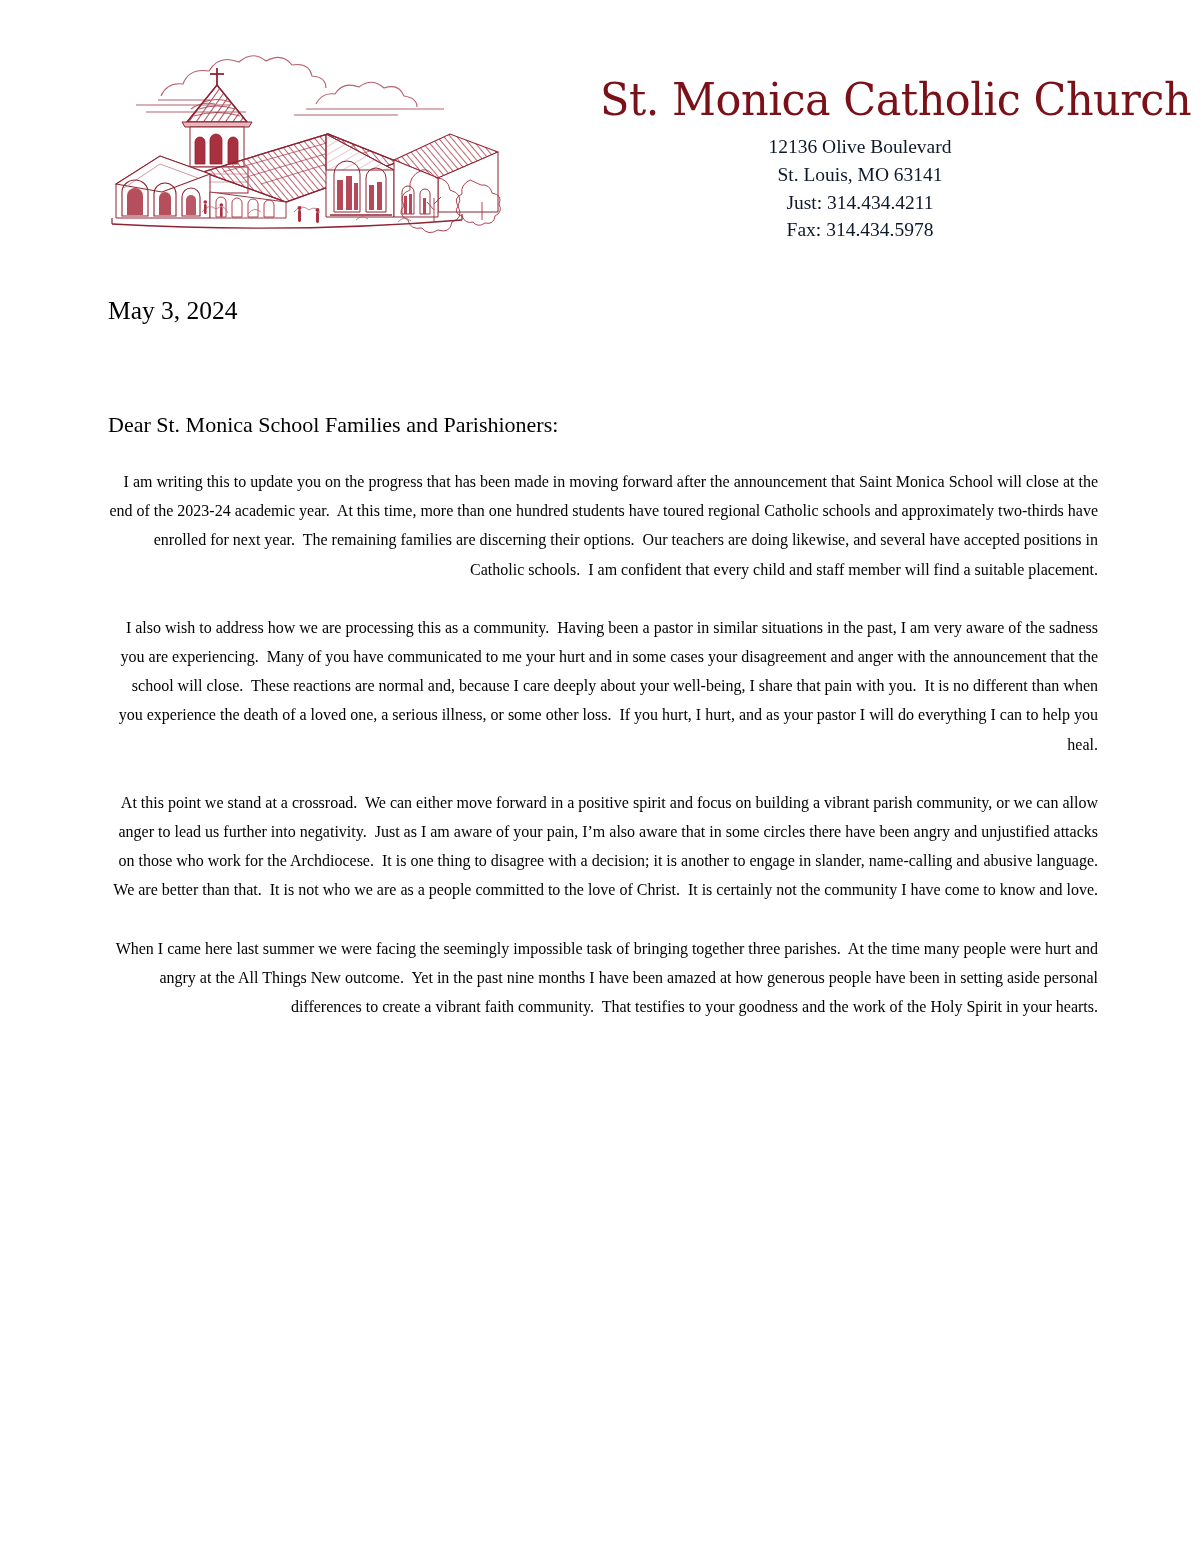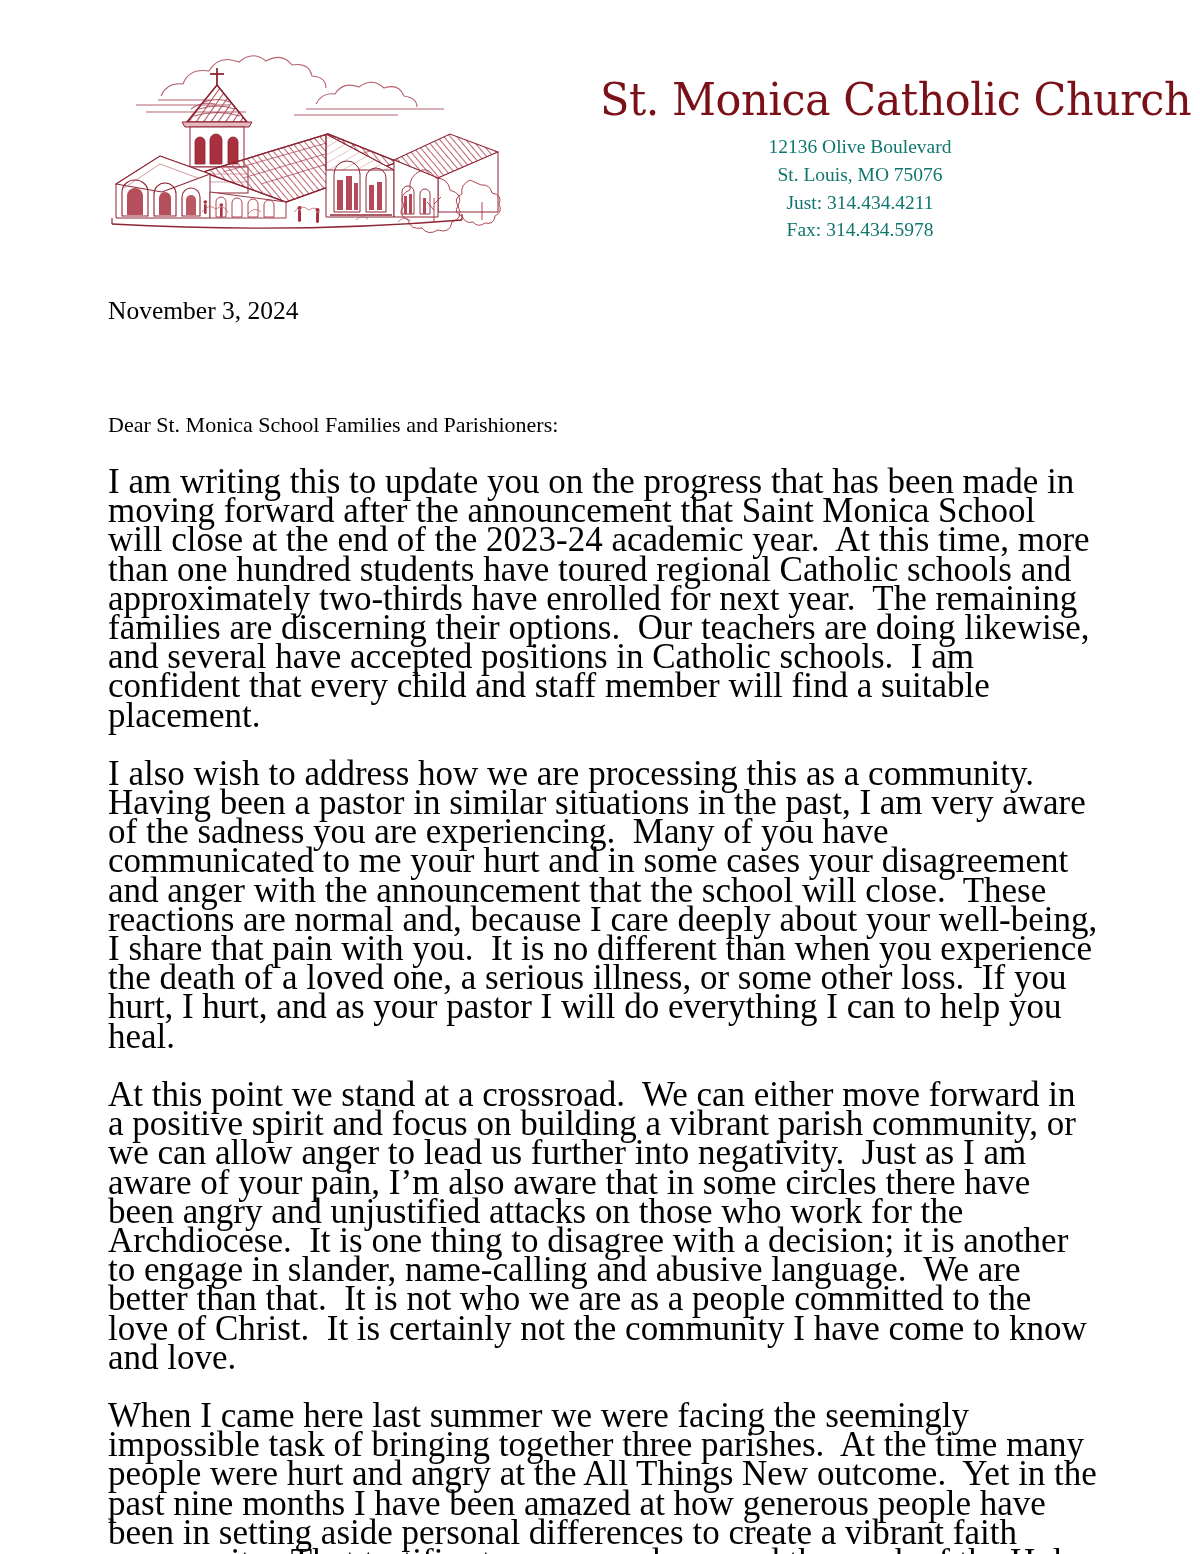--- a/index.html
+++ b/index.html
@@ -55,21 +55,21 @@
     font-weight: 400;
     white-space: nowrap;
     transform: scaleY(1.06);
     transform-origin: center top;
   }
   .address-block {
     margin-top: 12px;
     font-family: "Liberation Serif", "DejaVu Serif", serif;
     font-size: 19.5px;
     line-height: 1.42;
-    color: #0f766e;
+    color: #0f172a;
   }
   .address-block div { white-space: nowrap; }
 
   
   .letter {
     position: absolute;
     left: 108px;
     top: 296px;
     width: 990px;
   }
@@ -77,24 +77,24 @@
     font-size: 25.5px;
     line-height: 1.18;
     margin: 0 0 0 0;
   }
   .salutation {
     font-size: 22px;
     line-height: 1.18;
     margin: 86px 0 0 0;
   }
   .body-par {
-    font-size: 35px;
+    font-size: 16px;
     line-height: 29.2px;
     margin: 29px 0 0 0;
-    text-align: left;
+    text-align: right;
     white-space: pre-wrap;
   }
 </style>
 </head>
 <body>
 
 <div class="page">
 
   <div class="letterhead">
 
@@ -261,29 +261,29 @@
           <path d="M14 166 L14 172" stroke-width="1.2"></path>
           <path d="M364 168 L364 162" stroke-width="1.2"></path>
         </g>
       </svg>
     </div>
 
     <div class="masthead">
       <div class="church-name">St. Monica Catholic Church</div>
       <div class="address-block">
         <div>12136 Olive Boulevard</div>
-        <div>St. Louis, MO 75076</div>
+        <div>St. Louis, MO 63141</div>
         <div>Just: 314.434.4211</div>
         <div>Fax: 314.434.5978</div>
       </div>
     </div>
   </div>
 
   <div class="letter">
-    <p class="date-line">November 3, 2024</p>
+    <p class="date-line">May 3, 2024</p>
     <p class="salutation">Dear St. Monica School Families and Parishioners:</p>
     <p class="body-par">I am writing this to update you on the progress that has been made in moving forward after the announcement that Saint Monica School will close at the end of the 2023-24 academic year.  At this time, more than one hundred students have toured regional Catholic schools and approximately two-thirds have enrolled for next year.  The remaining families are discerning their options.  Our teachers are doing likewise, and several have accepted positions in Catholic schools.  I am confident that every child and staff member will find a suitable placement.</p>
     <p class="body-par">I also wish to address how we are processing this as a community.  Having been a pastor in similar situations in the past, I am very aware of the sadness you are experiencing.  Many of you have communicated to me your hurt and in some cases your disagreement and anger with the announcement that the school will close.  These reactions are normal and, because I care deeply about your well-being, I share that pain with you.  It is no different than when you experience the death of a loved one, a serious illness, or some other loss.  If you hurt, I hurt, and as your pastor I will do everything I can to help you heal.</p>
     <p class="body-par">At this point we stand at a crossroad.  We can either move forward in a positive spirit and focus on building a vibrant parish community, or we can allow anger to lead us further into negativity.  Just as I am aware of your pain, I’m also aware that in some circles there have been angry and unjustified attacks on those who work for the Archdiocese.  It is one thing to disagree with a decision; it is another to engage in slander, name-calling and abusive language.  We are better than that.  It is not who we are as a people committed to the love of Christ.  It is certainly not the community I have come to know and love.</p>
     <p class="body-par">When I came here last summer we were facing the seemingly impossible task of bringing together three parishes.  At the time many people were hurt and angry at the All Things New outcome.  Yet in the past nine months I have been amazed at how generous people have been in setting aside personal differences to create a vibrant faith community.  That testifies to your goodness and the work of the Holy Spirit in your hearts.</p>
   </div>
 
 </div>
 
 </body></html>

